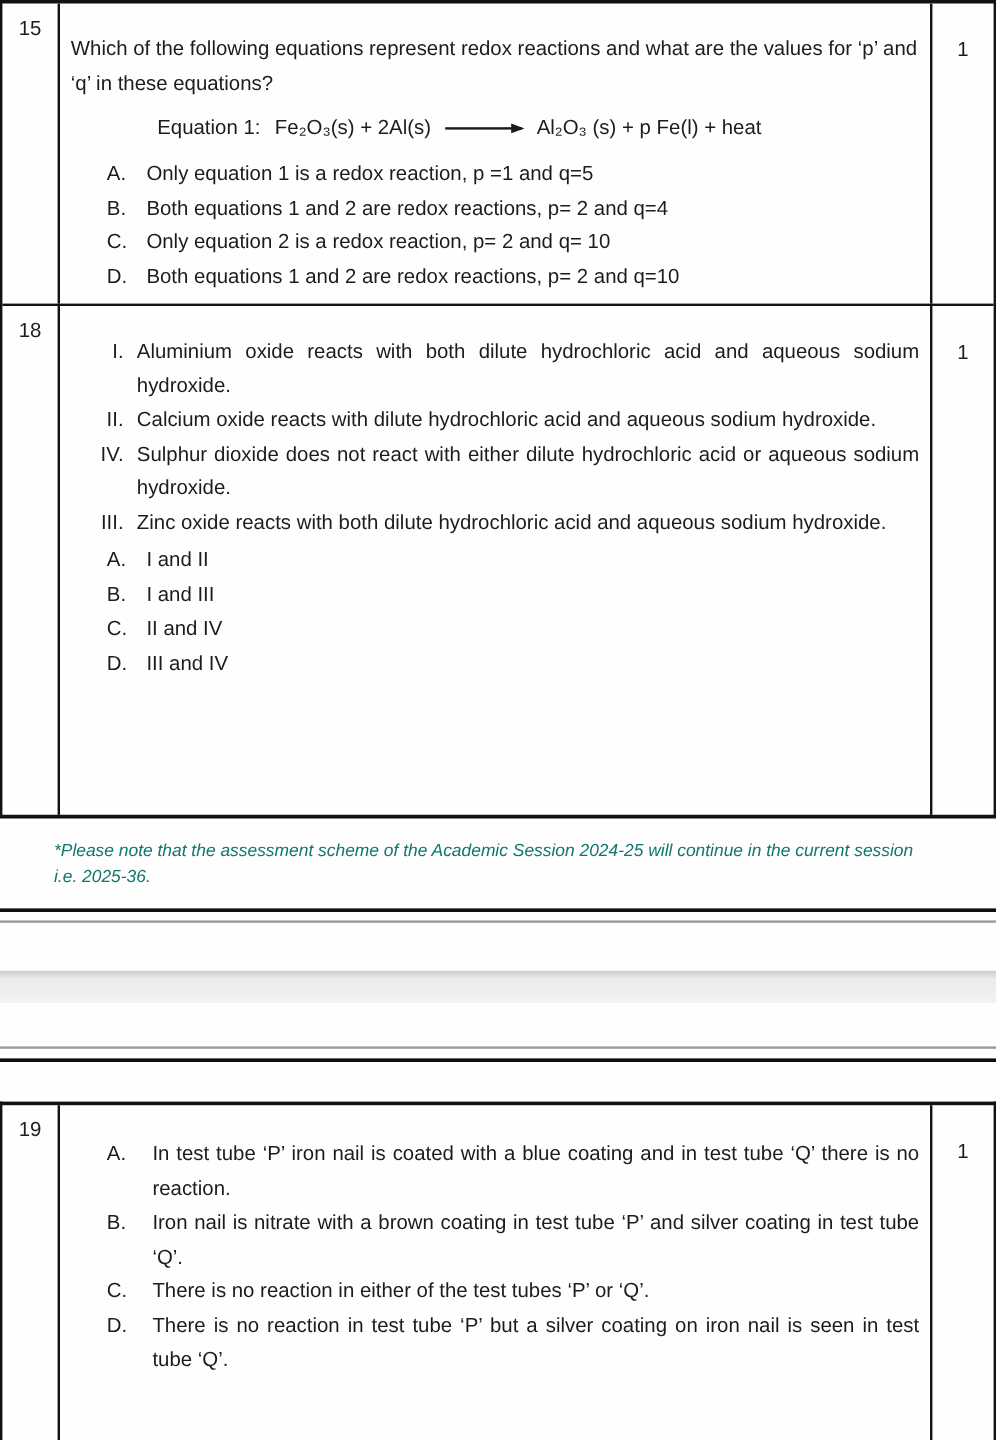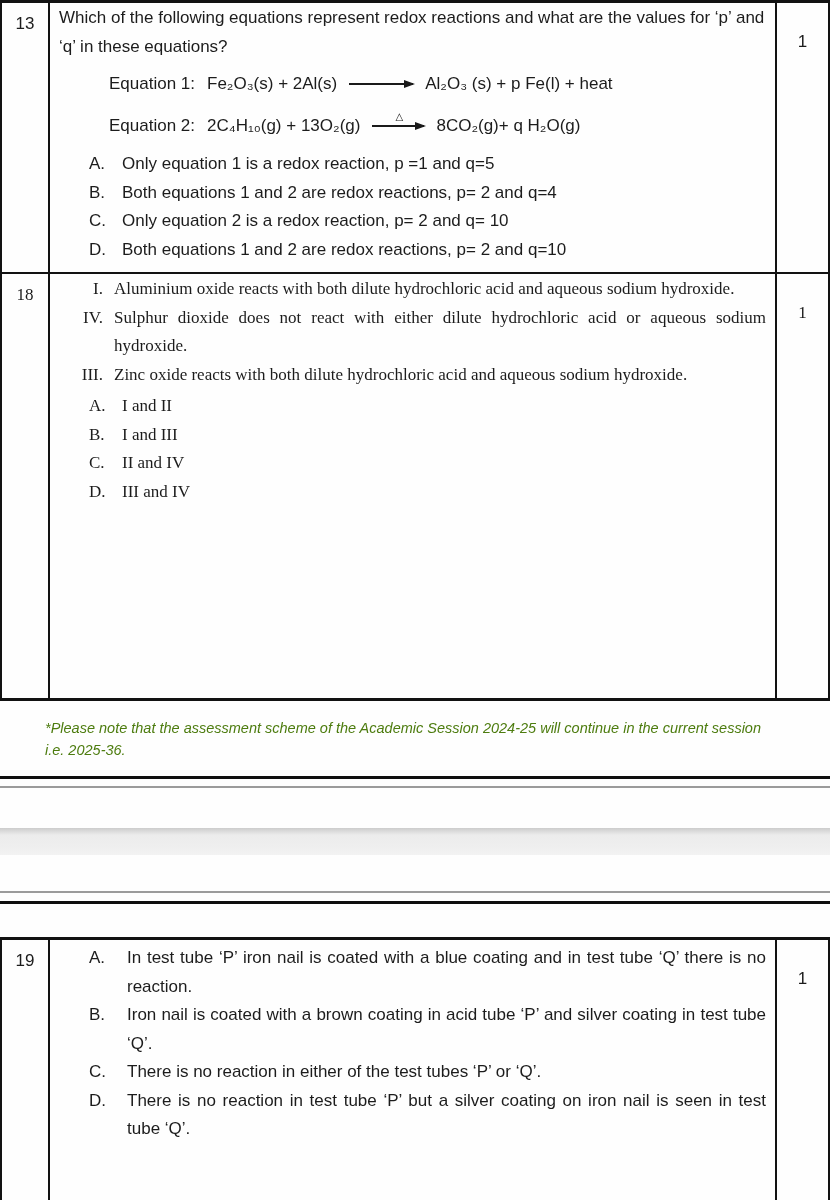--- a/index.html
+++ b/index.html
@@ -23,38 +23,38 @@
   .qrow + .qrow { border-top: 2px solid #121212; }
   .qnum {
     width: 48px; flex-shrink: 0;
     border-right: 2px solid #121212;
     text-align: center; padding-top: 11px;
     font-size: 17px;
   }
   .qbody {
     flex: 1 1 auto; min-width: 0;
     border-right: 2px solid #121212;
-    padding: 1px 9px 8px 9px;
+    padding: 24px 9px 8px 9px;
     font-size: 17px; line-height: 28.5px;
   }
   .qmarks {
     width: 51px; flex-shrink: 0;
     text-align: center; padding-top: 29px;
     font-size: 17px;
   }
   .row-17 { min-height: 248px; }
-  .row-18 { min-height: 426px; font-family: Liberation Serif, serif; }
+  .row-18 { min-height: 426px; }
   .row-19 { min-height: 300px; }
 
   .intro { }
   .justify { text-align: justify; }
 
   
   .equation {
-    margin: 5px 0 6px 50px;
+    margin: 5px 0 6px 72px;
     line-height: 36px; white-space: nowrap;
   }
   .eq-label { margin-right: 12px; }
   .eq-lhs { }
   .eq-rhs { }
   .arrow {
     display: inline-block; position: relative;
     width: 64px; height: 2.5px; background: #1a1a1a;
     vertical-align: 4px; margin: 0 12px;
   }
@@ -83,21 +83,21 @@
 
   .statements { }
   .statement { display: flex; }
   .st-num { width: 44px; flex-shrink: 0; text-align: right; }
   .st-text { flex: 1 1 auto; min-width: 0; margin-left: 11px; text-align: justify; }
 
   
   .footnote {
     margin: 16px 50px 0 45px;
     font-style: italic; font-size: 14.5px; line-height: 22px;
-    color: #4d7c0f;
+    color: #0f766e;
   }
   .footnote span { display: block; }
 
   
   .divider-a { margin-top: 15px; }
   .divider-a .line-thick { height: 3px; background: #0e0e0e; }
   .divider-a .line-thin  { height: 2px; background: #9b9b9b; margin-top: 7px; }
   .gray-band {
     margin-top: 40px; height: 27px;
     background: linear-gradient(#cccccc 0px, #ececec 7px, #efefef 20px, #f3f3f3 27px);
@@ -107,31 +107,28 @@
   .divider-b .line-thick { height: 3px; background: #0e0e0e; margin-top: 8px; }
 </style>
 </head>
 <body>
 
 <div class="page">
 
   <div class="exam-table table-1">
 
     <div class="qrow row-17">
-      <div class="qnum">13</div>
+      <div class="qnum">15</div>
       <div class="qbody">
         <p class="intro">Which of the following equations represent redox reactions and what are the values for ‘p’ and ‘q’ in these equations?</p>
 
         <div class="equation">
           <span class="eq-label">Equation 1:</span><span class="eq-lhs">Fe₂O₃(s) + 2Al(s)</span><span class="arrow"></span><span class="eq-rhs">Al₂O₃ (s) + p Fe(l)  + heat</span>
         </div>
 
-        <div class="equation">
-          <span class="eq-label">Equation 2:</span><span class="eq-lhs">2C₄H₁₀(g) + 13O₂(g)</span><span class="arrow arrow-short"><span class="delta">△</span></span><span class="eq-rhs">8CO₂(g)+ q H₂O(g)</span>
-        </div>
 
         <div class="options">
           <div class="option">
             <span class="opt-letter">A.</span>
             <span class="opt-text">Only equation 1 is a redox reaction, p =1 and q=5</span>
           </div>
           <div class="option">
             <span class="opt-letter">B.</span>
             <span class="opt-text">Both equations 1 and 2 are redox reactions, p= 2 and q=4</span>
           </div>
@@ -149,20 +146,24 @@
     </div>
 
     <div class="qrow row-18">
       <div class="qnum">18</div>
       <div class="qbody">
 
         <div class="statements">
           <div class="statement">
             <span class="st-num">I.</span>
             <span class="st-text">Aluminium oxide reacts with both dilute hydrochloric acid and aqueous sodium hydroxide.</span>
+          </div>
+          <div class="statement">
+            <span class="st-num">II.</span>
+            <span class="st-text">Calcium oxide reacts with dilute hydrochloric acid and aqueous sodium hydroxide.</span>
           </div>
           <div class="statement">
             <span class="st-num">IV.</span>
             <span class="st-text">Sulphur dioxide does not react with either dilute hydrochloric acid or aqueous sodium hydroxide.</span>
           </div>
           <div class="statement">
             <span class="st-num">III.</span>
             <span class="st-text">Zinc oxide reacts with both dilute hydrochloric acid and aqueous sodium hydroxide.</span>
           </div>
         </div>
@@ -211,21 +212,21 @@
       <div class="qnum">19</div>
       <div class="qbody">
 
         <div class="options">
           <div class="option">
             <span class="opt-letter wide">A.</span>
             <span class="opt-text justify">In test tube ‘P’ iron nail is coated with a blue coating and in test tube ‘Q’ there is no reaction.</span>
           </div>
           <div class="option">
             <span class="opt-letter wide">B.</span>
-            <span class="opt-text justify">Iron nail is coated with a brown coating in acid tube ‘P’ and silver coating in test tube ‘Q’.</span>
+            <span class="opt-text justify">Iron nail is nitrate with a brown coating in test tube ‘P’ and silver coating in test tube ‘Q’.</span>
           </div>
           <div class="option">
             <span class="opt-letter wide">C.</span>
             <span class="opt-text">There is no reaction in either of the test tubes ‘P’ or ‘Q’.</span>
           </div>
           <div class="option">
             <span class="opt-letter wide">D.</span>
             <span class="opt-text justify">There is no reaction in test tube ‘P’ but a silver coating on iron nail is seen in test tube ‘Q’.</span>
           </div>
         </div>

